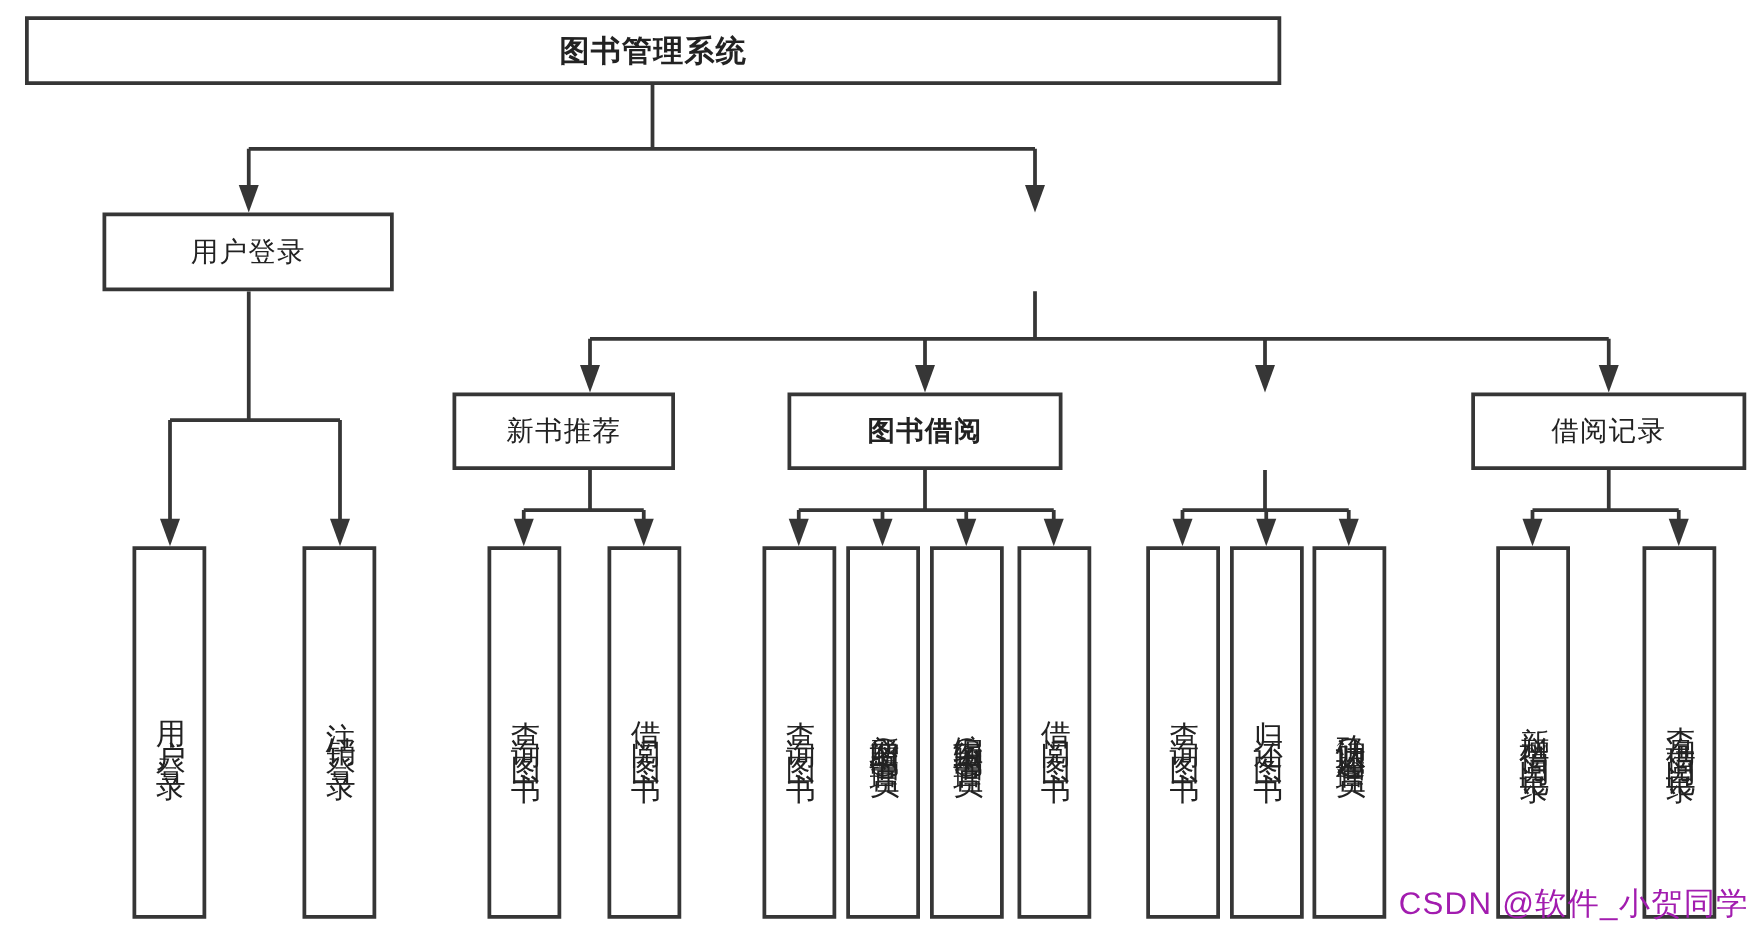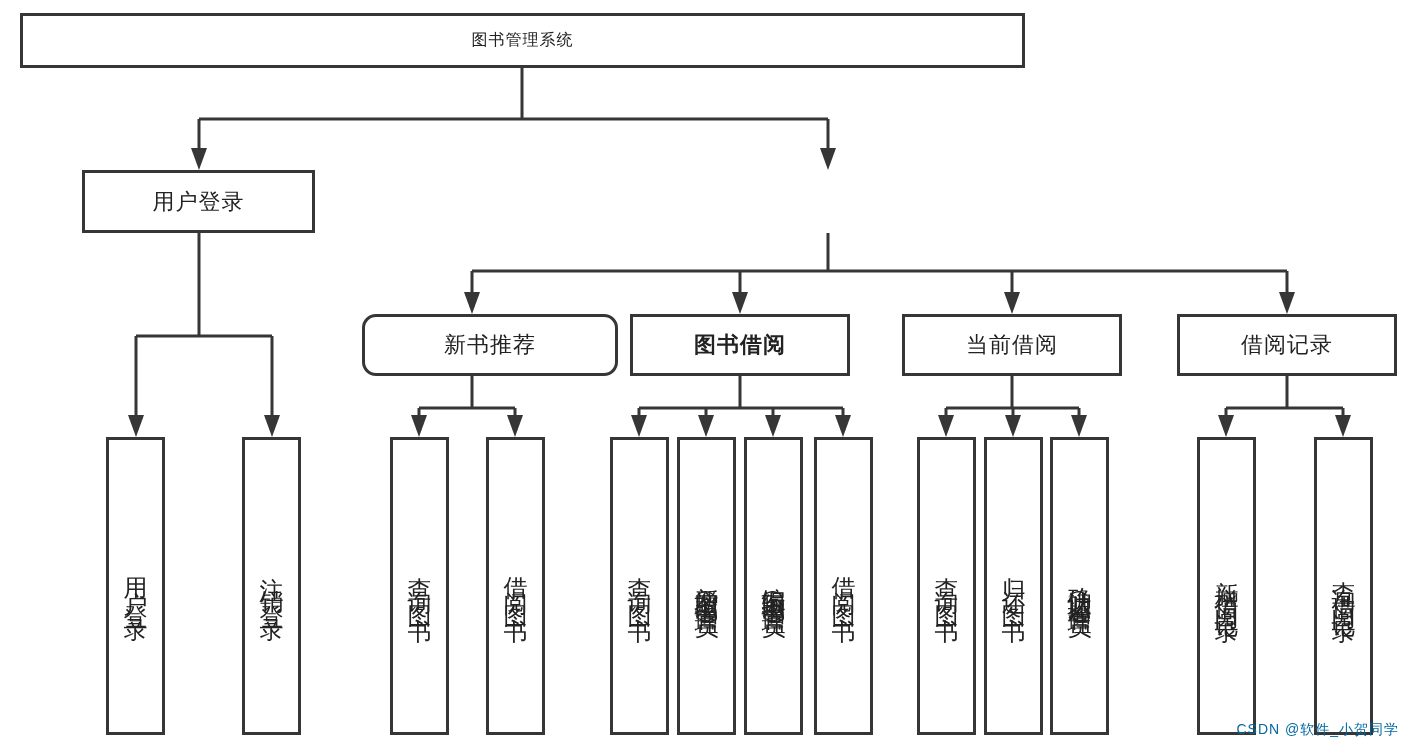--- a/index.html
+++ b/index.html
@@ -18,38 +18,38 @@
   .node{
     position:absolute;
     box-sizing:border-box;
     border:3px solid #363636;
     background:#ffffff;
     display:flex;
     align-items:center;
     justify-content:center;
   }
   .hnode{font-size:22px;letter-spacing:1px;}
-  .root{font-size:16px;}
+  .root{font-size:24px;font-weight:bold;}
   .leaf{
     top:437px;height:298px;width:59px;
     font-size:24px;
   }
   .vtext{
     writing-mode:vertical-rl;
     text-orientation:mixed;
     white-space:nowrap;
   }
   .ls4{letter-spacing:14px;}
   .ls6{letter-spacing:8px;}
   .ls9{letter-spacing:4px;}
   .watermark{
     position:absolute;
     right:6px;bottom:8px;
-    font-size:14px;
-    color:#0369a1;
+    font-size:25px;
+    color:#a21caf;
     letter-spacing:1px;
     margin-left:21px;
   }
 </style>
 </head>
 <body>
 
 <div class="canvas">
 
   <svg class="connectors" viewBox="0 0 1405 747">
@@ -93,28 +93,25 @@
   </svg>
 
   <div class="node hnode root" style="left:20px;top:13px;width:1005px;height:55px;">
     <span>图书管理系统</span>
   </div>
 
   <div class="node hnode" style="left:82px;top:170px;width:233px;height:63px;">
     <span>用户登录</span>
   </div>
 
-  <div class="node hnode" style="left:362px;top:314px;width:256px;height:62px;border-radius:14px;">
+  <div class="node hnode" style="left:362px;top:314px;width:178px;height:62px;">
     <span>新书推荐</span>
   </div>
   <div class="node hnode" style="left:630px;top:314px;width:220px;height:62px;font-weight:bold;">
     <span>图书借阅</span>
-  </div>
-  <div class="node hnode" style="left:902px;top:314px;width:220px;height:62px;">
-    <span>当前借阅</span>
   </div>
   <div class="node hnode" style="left:1177px;top:314px;width:220px;height:62px;">
     <span>借阅记录</span>
   </div>
 
   <div class="node leaf" style="left:106px;">
     <span class="vtext ls4">用户登录</span>
   </div>
   <div class="node leaf" style="left:242px;">
     <span class="vtext ls4">注销登录</span>

